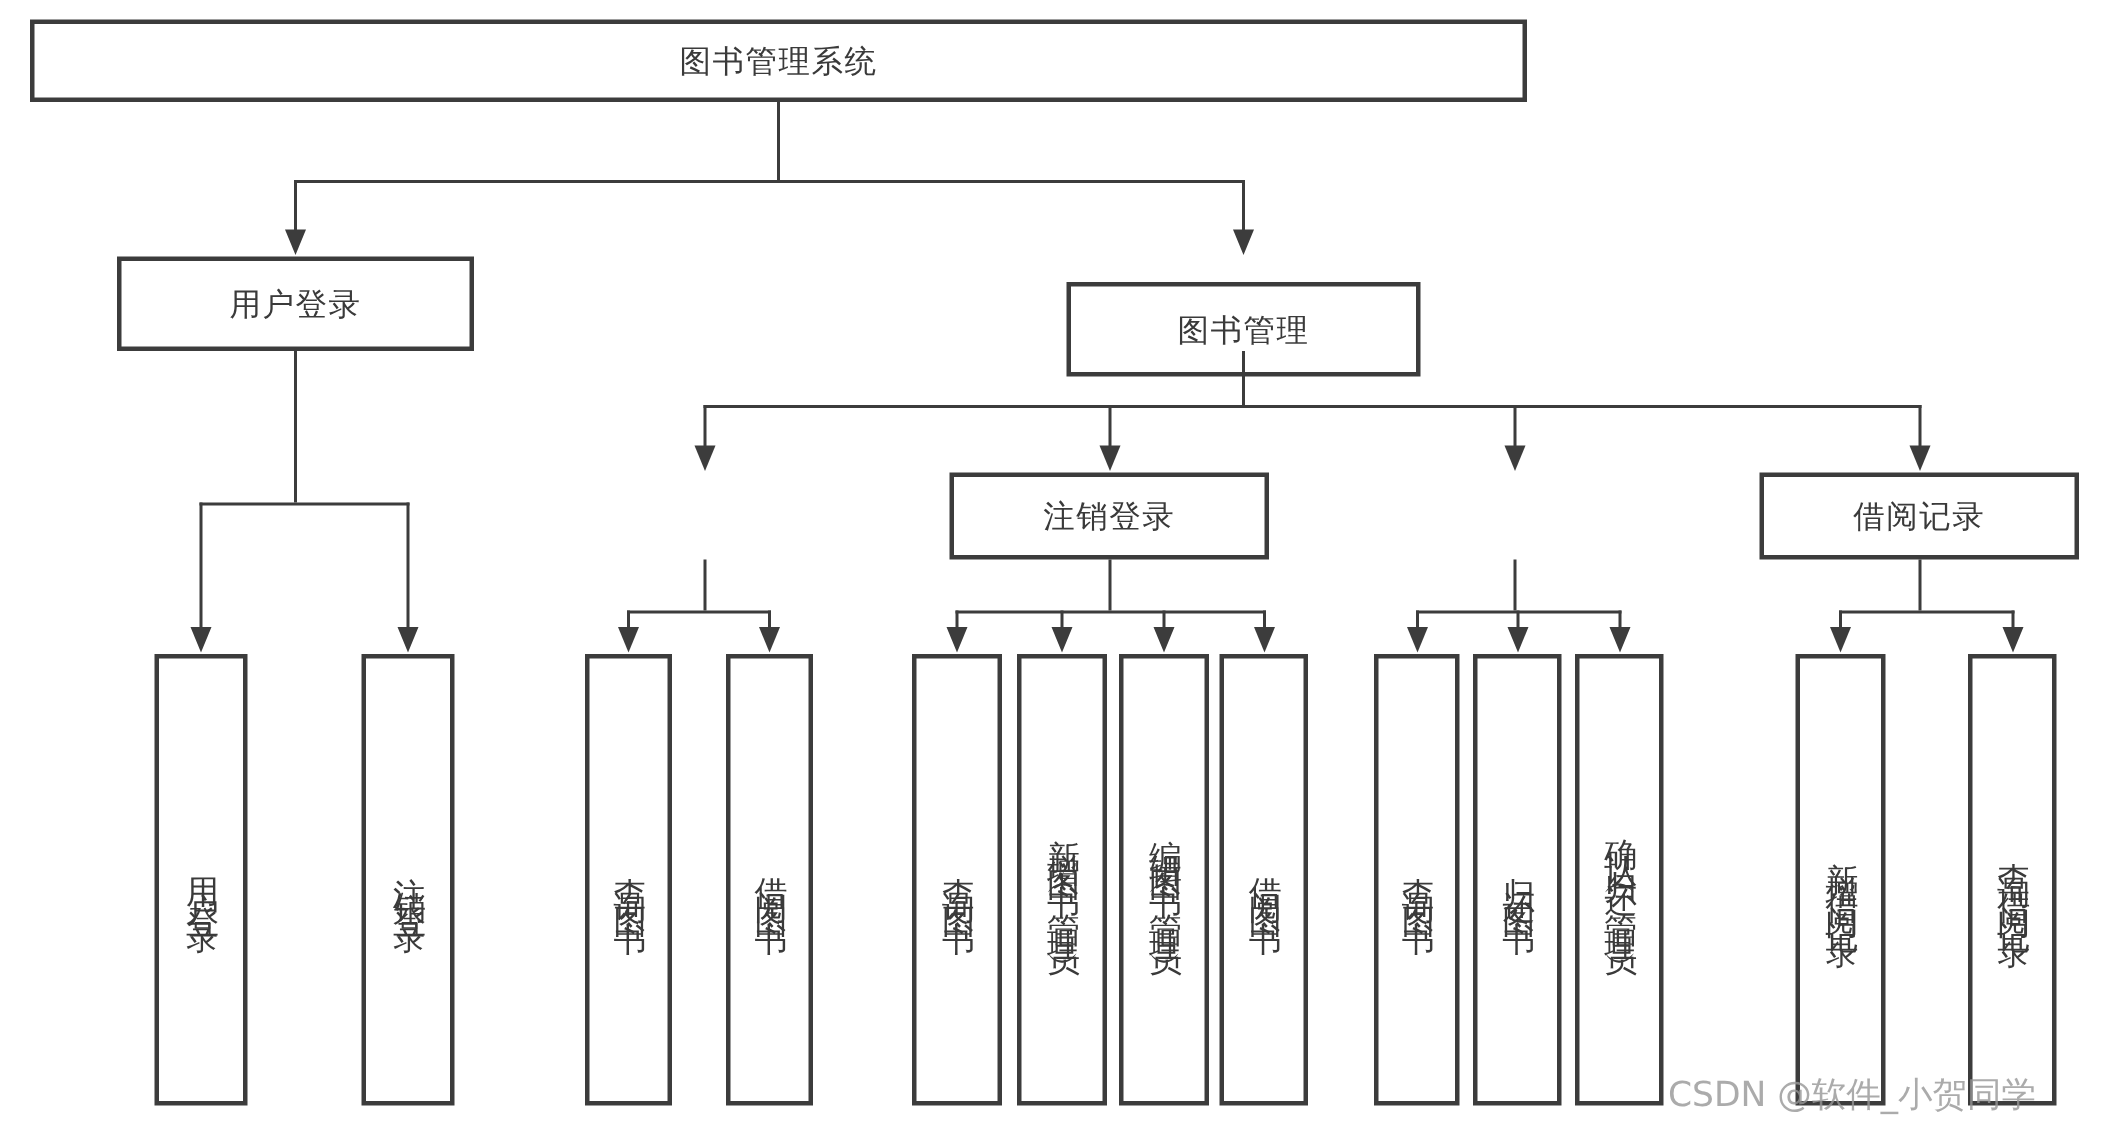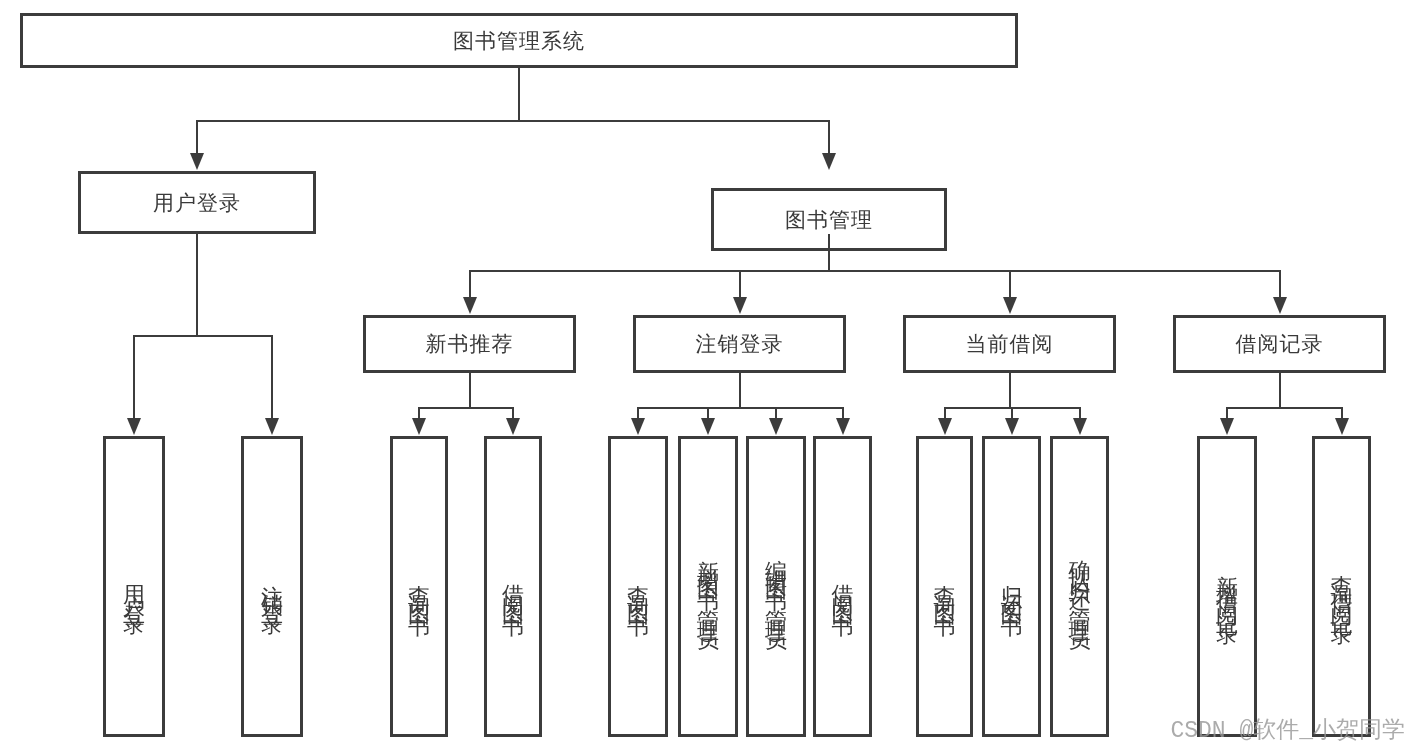--- a/index.html
+++ b/index.html
@@ -45,29 +45,28 @@
   .arrow {
     position: absolute;
     width: 0;
     height: 0;
     border-left: 7px solid transparent;
     border-right: 7px solid transparent;
     border-top: 17px solid #3c3c3c;
   }
   .watermark {
     position: absolute;
-    left: 1160px;
+    left: 1112px;
     top: 714px;
     width: 245px;
     font-size: 23px;
     color: rgba(150, 150, 150, 0.8);
     z-index: 10;
     white-space: nowrap;
     text-align: right;
-    font-family: Liberation Mono, monospace;
   }
 </style>
 </head>
 <body>
 
 <div class="canvas">
 
   <div class="box hnode" style="left:20px; top:13px; width:998px; height:55px;">
     <span>图书管理系统</span>
   </div>
@@ -103,28 +102,22 @@
     <div class="vl" style="left:469px; top:270px; height:28px;"></div>
     <div class="arrow" style="left:463px; top:297px;"></div>
     <div class="vl" style="left:739px; top:270px; height:28px;"></div>
     <div class="arrow" style="left:733px; top:297px;"></div>
     <div class="vl" style="left:1009px; top:270px; height:28px;"></div>
     <div class="arrow" style="left:1003px; top:297px;"></div>
     <div class="vl" style="left:1279px; top:270px; height:28px;"></div>
     <div class="arrow" style="left:1273px; top:297px;"></div>
   </div>
 
-  <div class="box hnode" style="left:363px; top:315px; width:213px; height:58px;">
-    <span>新书推荐</span>
-  </div>
   <div class="box hnode" style="left:633px; top:315px; width:213px; height:58px;">
     <span>注销登录</span>
-  </div>
-  <div class="box hnode" style="left:903px; top:315px; width:213px; height:58px;">
-    <span>当前借阅</span>
   </div>
   <div class="box hnode" style="left:1173px; top:315px; width:213px; height:58px;text-align:right;">
     <span>借阅记录</span>
   </div>
 
   <div>
     <div class="vl" style="left:469px; top:373px; height:34px;"></div>
     <div class="hl" style="left:418px; top:407px; width:96px;"></div>
     <div class="vl" style="left:418px; top:407px; height:12px;"></div>
     <div class="arrow" style="left:412px; top:418px;"></div>

